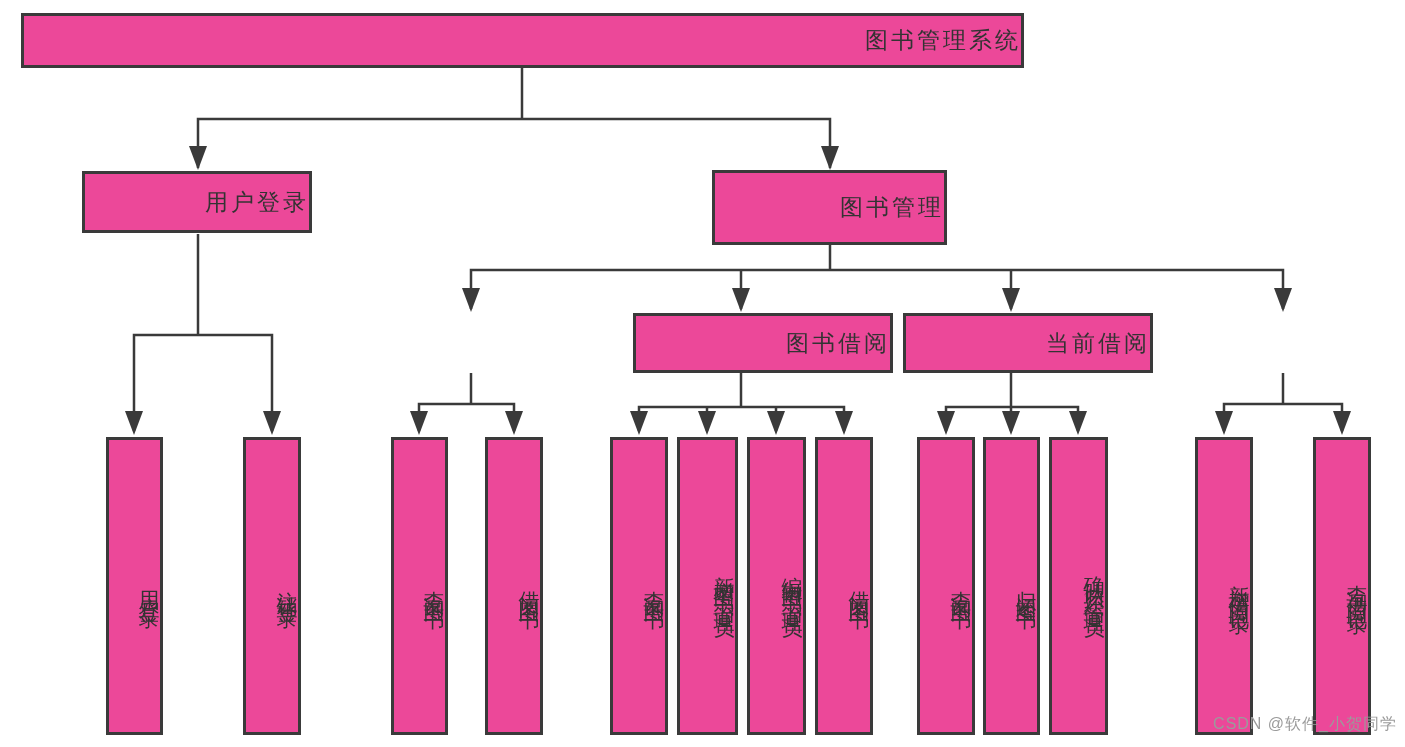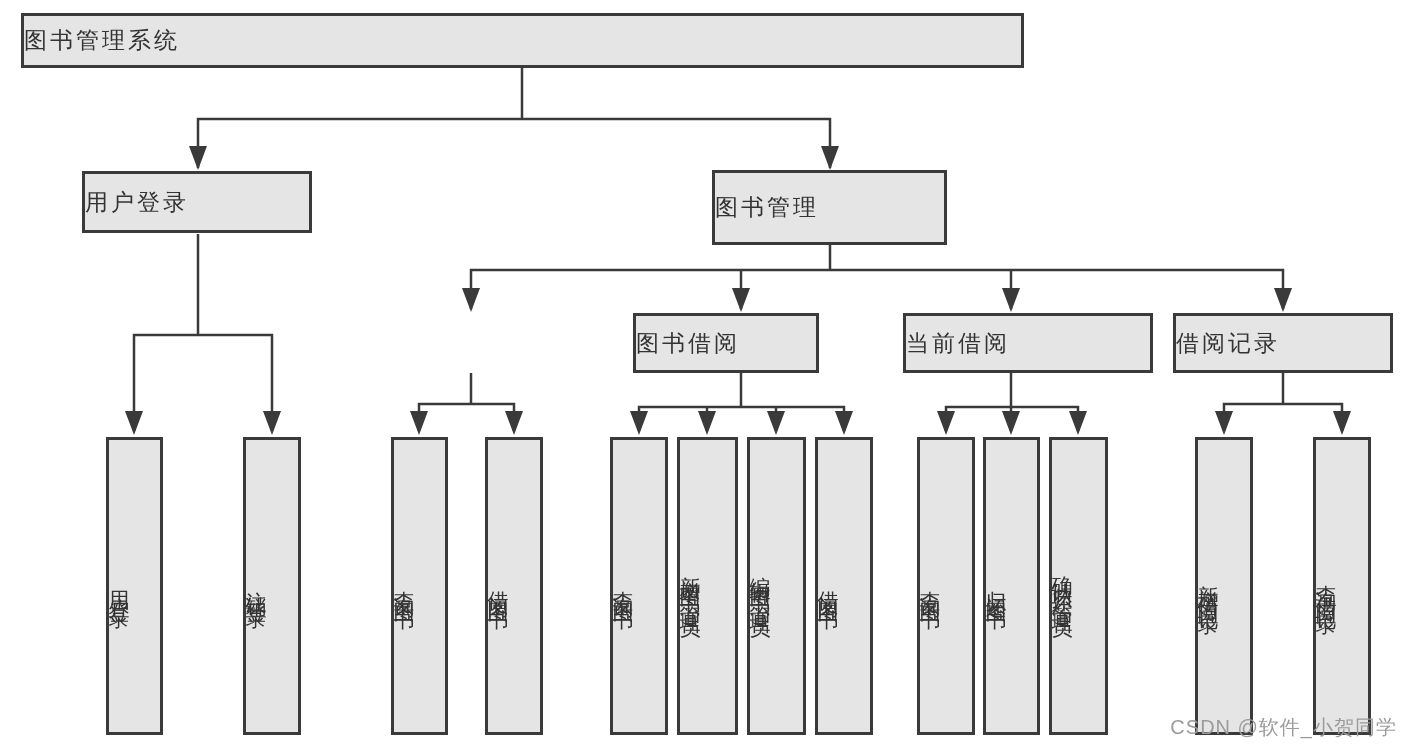--- a/index.html
+++ b/index.html
@@ -16,39 +16,39 @@
     background:var(--background);
     overflow:hidden;
     font-family:"Liberation Sans","DejaVu Sans",sans-serif;
     color:var(--text);
   }
   .connector{position:absolute;left:0;top:0;pointer-events:none;}
   .connector path{stroke:var(--line);stroke-width:2.5;fill:none;}
   .connector polygon{fill:var(--line);stroke:none;}
   .box{
     position:absolute;
-    background:#e5e5e5;
+    background:#ec4899;
     border:3px solid var(--box-border);
     box-sizing:border-box;
-    display:flex;align-items:center;justify-content:flex-start;
+    display:flex;align-items:center;justify-content:flex-end;
   }
   .box .lbl{
     font-size:23px;letter-spacing:3px;line-height:1;
     color:var(--text);white-space:nowrap;
   }
   .box .vlbl{
     writing-mode:vertical-rl;
     text-orientation:mixed;
     font-size:21px;letter-spacing:6px;line-height:1;
     color:var(--text);white-space:nowrap;
   }
   .watermark{
     position:absolute;
     right:8px;top:714px;
-    font-size:20px;letter-spacing:1px;
+    font-size:16px;letter-spacing:1px;
     color:var(--watermark);
     white-space:nowrap;
   }
 </style>
 </head>
 <body>
 
 <div class="canvas">
 
   <svg class="connector" width="1405" height="747" viewBox="0 0 1405 747">
@@ -103,28 +103,25 @@
     <span class="lbl">图书管理系统</span>
   </div>
 
   <div class="box" style="left:82px;top:171px;width:230px;height:62px">
     <span class="lbl">用户登录</span>
   </div>
   <div class="box" style="left:712px;top:170px;width:235px;height:75px">
     <span class="lbl">图书管理</span>
   </div>
 
-  <div class="box" style="left:633px;top:313px;width:186px;height:60px">
+  <div class="box" style="left:633px;top:313px;width:260px;height:60px">
     <span class="lbl">图书借阅</span>
   </div>
   <div class="box" style="left:903px;top:313px;width:250px;height:60px">
     <span class="lbl">当前借阅</span>
-  </div>
-  <div class="box" style="left:1173px;top:313px;width:220px;height:60px">
-    <span class="lbl">借阅记录</span>
   </div>
 
   <div class="box" style="left:106px;top:437px;width:57px;height:298px">
     <span class="vlbl">用户登录</span>
   </div>
   <div class="box" style="left:243px;top:437px;width:58px;height:298px">
     <span class="vlbl">注销登录</span>
   </div>
 
   <div class="box" style="left:391px;top:437px;width:57px;height:298px">

